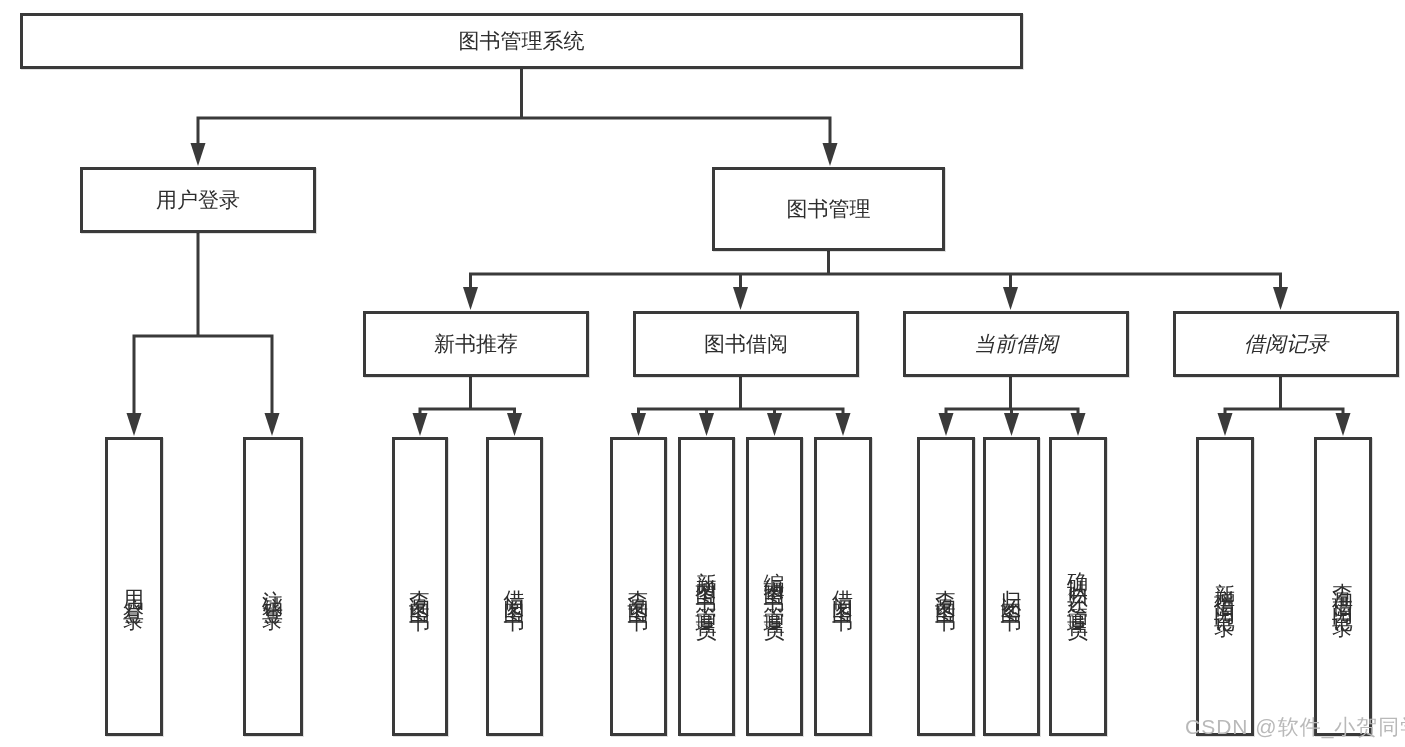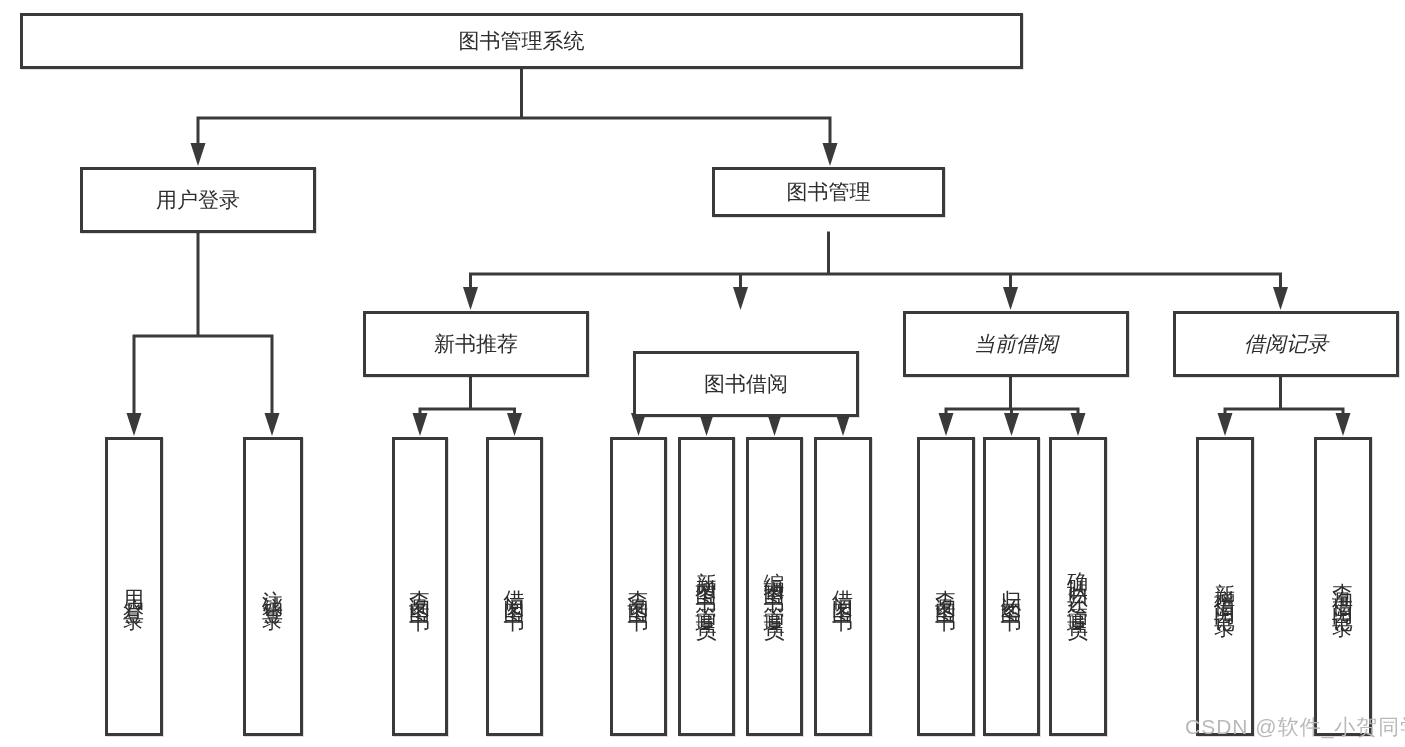--- a/index.html
+++ b/index.html
@@ -14,24 +14,24 @@
     display:flex;
     align-items:center;
     justify-content:center;
     font-size:21px;
     color:#2d2d2d;
     z-index:2;
     box-shadow:1px 1px 0 rgba(0,0,0,0.12);
   }
   .root-box{left:20px;top:13px;width:1003px;height:56px;font-size:21px;}
   .lvl1-a{left:80px;top:167px;width:236px;height:66px;}
-  .lvl1-b{left:712px;top:167px;width:233px;height:50px;}
+  .lvl1-b{left:712px;top:167px;width:233px;height:84px;}
   .lvl2{top:311px;width:226px;height:66px;}
   .l2-1{left:363px;}
-  .l2-2{left:633px;margin-top:40px;}
+  .l2-2{left:633px;}
   .l2-3{left:903px;font-style:italic;}
   .l2-4{left:1173px;font-style:italic;}
   .col{top:437px;height:299px;}
   .vtext{
     writing-mode:vertical-rl;
     text-orientation:mixed;
     letter-spacing:7px;
     line-height:1;
     white-space:nowrap;
   }

